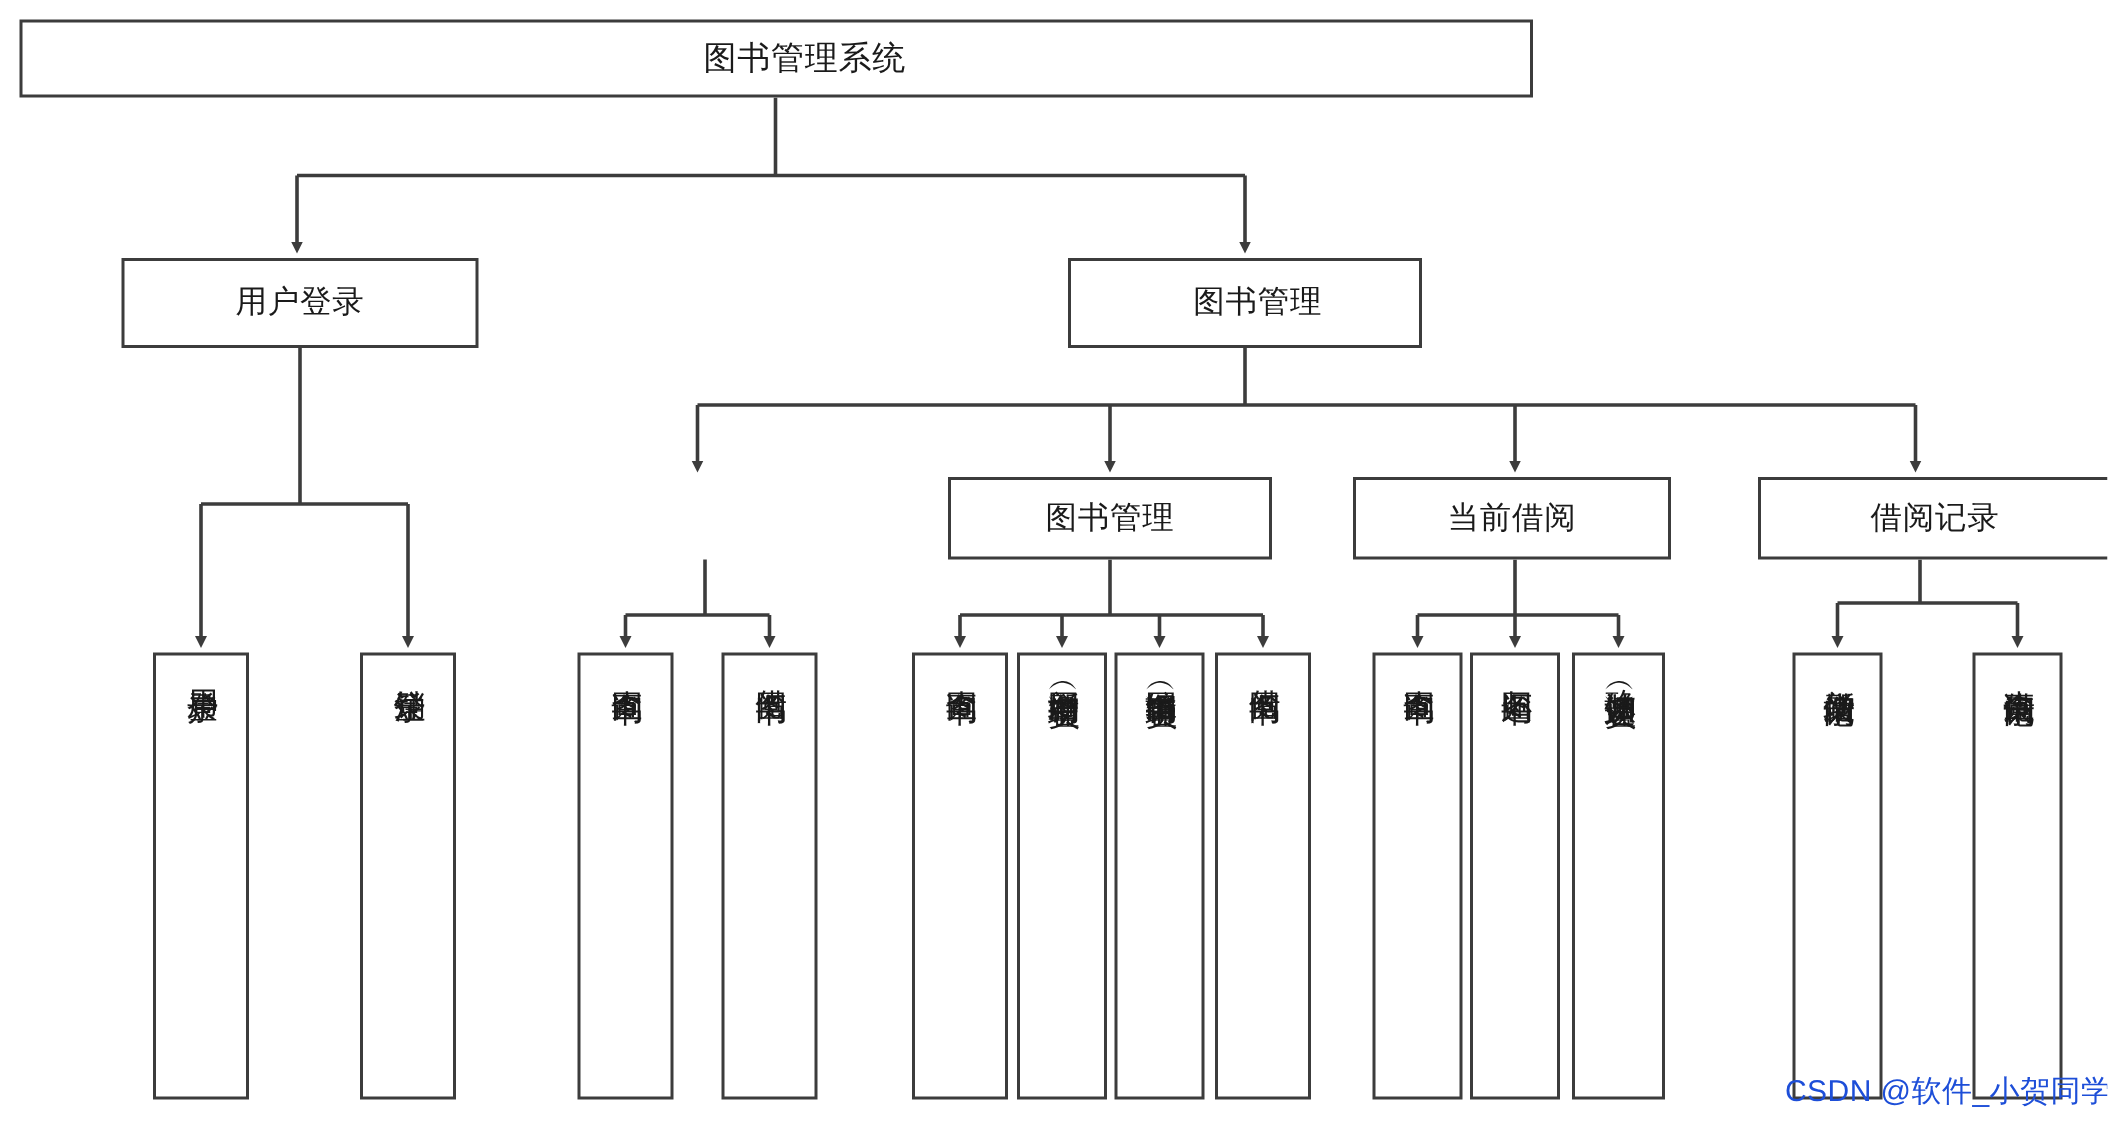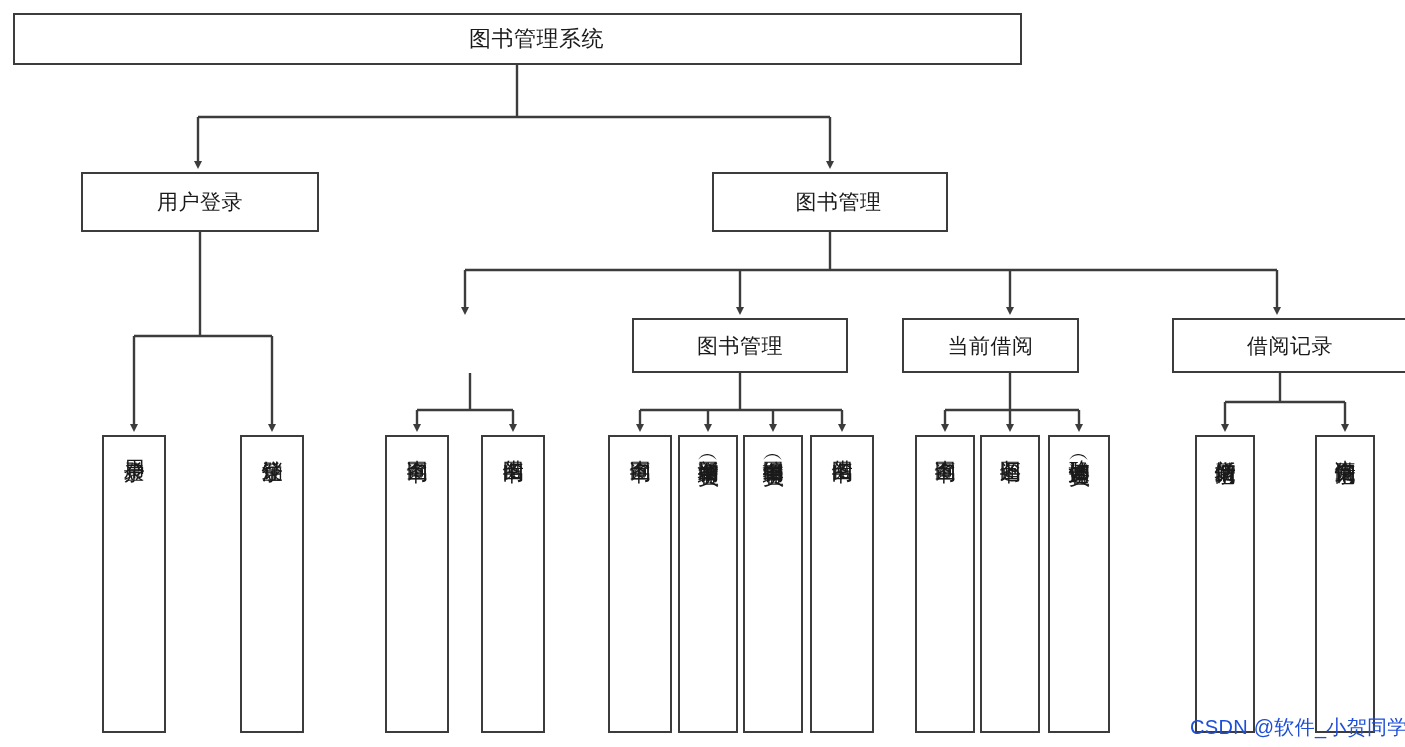--- a/index.html
+++ b/index.html
@@ -125,21 +125,21 @@
   <div class="node node-h" style="left:81px; top:172px; width:238px; height:60px;">
     <span class="label">用户登录</span>
   </div>
   <div class="node node-h" style="left:712px; top:172px; width:236px; height:60px;padding-left:17px;">
     <span class="label">图书管理</span>
   </div>
 
   <div class="node node-h" style="left:632px; top:318px; width:216px; height:55px;">
     <span class="label">图书管理</span>
   </div>
-  <div class="node node-h" style="left:902px; top:318px; width:177px; height:55px;">
+  <div class="node node-h" style="left:902px; top:318px; width:212px; height:55px;">
     <span class="label">当前借阅</span>
   </div>
   <div class="node node-h" style="left:1172px; top:318px; width:236px; height:55px;">
     <span class="label">借阅记录</span>
   </div>
 
   <div class="node node-v" style="left:102px; top:435px; width:64px; height:298px;">
     <span class="label">用户登录</span>
   </div>
   <div class="node node-v" style="left:240px; top:435px; width:64px; height:298px;">

